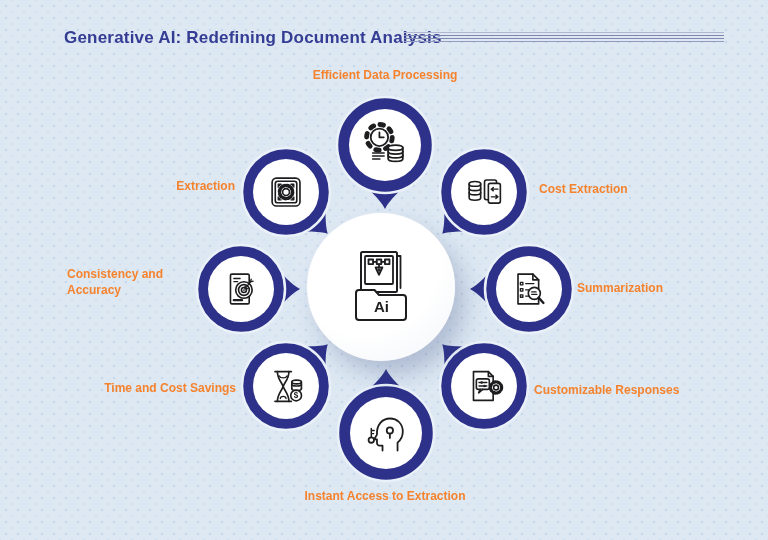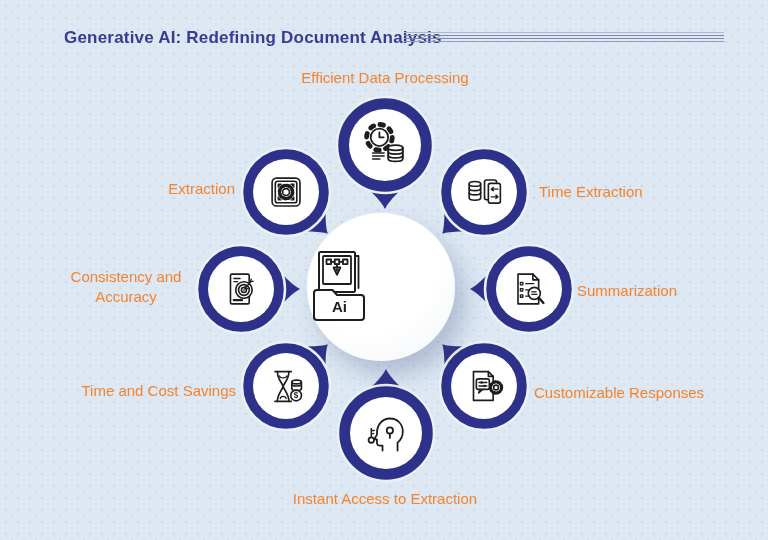--- a/index.html
+++ b/index.html
@@ -33,32 +33,32 @@
   .pin .ring{fill:var(--navy);stroke:#eaf1f9;stroke-width:2.5}
   .pin .inner{fill:#fff}
   .ic{stroke:var(--ink);stroke-width:1.7;fill:none;stroke-linecap:round;stroke-linejoin:round}
   .thin{stroke-width:1.4}
   .thick{stroke-width:2.5}
 
   .hub{
     position:absolute;left:307px;top:213px;width:148px;height:148px;border-radius:50%;
     background:radial-gradient(circle at 38% 30%, #ffffff 55%, #f1f4f9 100%);
     box-shadow:10px 14px 22px rgba(60,80,130,.28), 0 0 0 1px rgba(230,235,244,.8);
-    display:flex;align-items:center;justify-content:flex-start;
+    display:flex;align-items:center;justify-content:center;
   }
   .ic2{stroke:var(--ink);stroke-width:2;fill:none;stroke-linecap:round;stroke-linejoin:round}
   .ai-txt{font:700 15px "Liberation Sans",sans-serif;fill:var(--ink);stroke:none}
   .coin-txt{font:700 8.5px "Liberation Sans",sans-serif;fill:var(--ink);stroke:none;text-anchor:middle}
 
   .label{
     position:absolute;color:var(--orange);
-    font-size:15px;font-weight:400;line-height:1.32;white-space:nowrap;
+    font-size:12px;font-weight:700;line-height:1.32;white-space:nowrap;
   }
   .label.center{width:260px;text-align:center}
-  .label.right-align{text-align:center;white-space:normal}
+  .label.right-align{text-align:left;white-space:normal}
 </style>
 </head>
 <body>
 
 <h1 class="page-title">Generative AI: Redefining Document Analysis</h1>
 <div class="rules">
     <i></i>
     <i></i>
     <i></i>
     <i></i>
@@ -223,19 +223,19 @@
       <path d="M24.1 13.8 H27.7 M32.3 13.8 H35.9 M30 16.1 V19.2" stroke-width="1.8"></path>
       <path d="M26.6 19.5 H33.4 L30 26.8 Z" stroke-width="1.8"></path>
       <circle cx="30" cy="22" r="1" stroke-width="1.4"></circle>
       <path d="M7 45 C7 43.3 8.3 42 10 42 H25.5 L30 47 H54 C55.7 47 57 48.3 57 50 V69 C57 70.7 55.7 72 54 72 H10 C8.3 72 7 70.7 7 69 Z" fill="#fff"></path>
       <text class="ai-txt" x="25" y="64">Ai</text>
     </g>
   </svg>
 </div>
 
 <div class="label center" style="left:255px;top:68px">Efficient Data Processing</div>
-<div class="label" style="left:539px;top:182px">Time Extraction</div>
+<div class="label" style="left:539px;top:182px">Cost Extraction</div>
 <div class="label" style="left:577px;top:281px">Summarization</div>
 <div class="label" style="left:534px;top:383px">Customizable Responses</div>
 <div class="label center" style="left:255px;top:489px">Instant Access to Extraction</div>
 <div class="label" style="right:532px;top:381px">Time and Cost Savings</div>
 <div class="label right-align" style="right:583px;top:267px;width:118px">Consistency and Accuracy</div>
 <div class="label" style="right:533px;top:179px">Extraction</div>
 
 </body></html>

